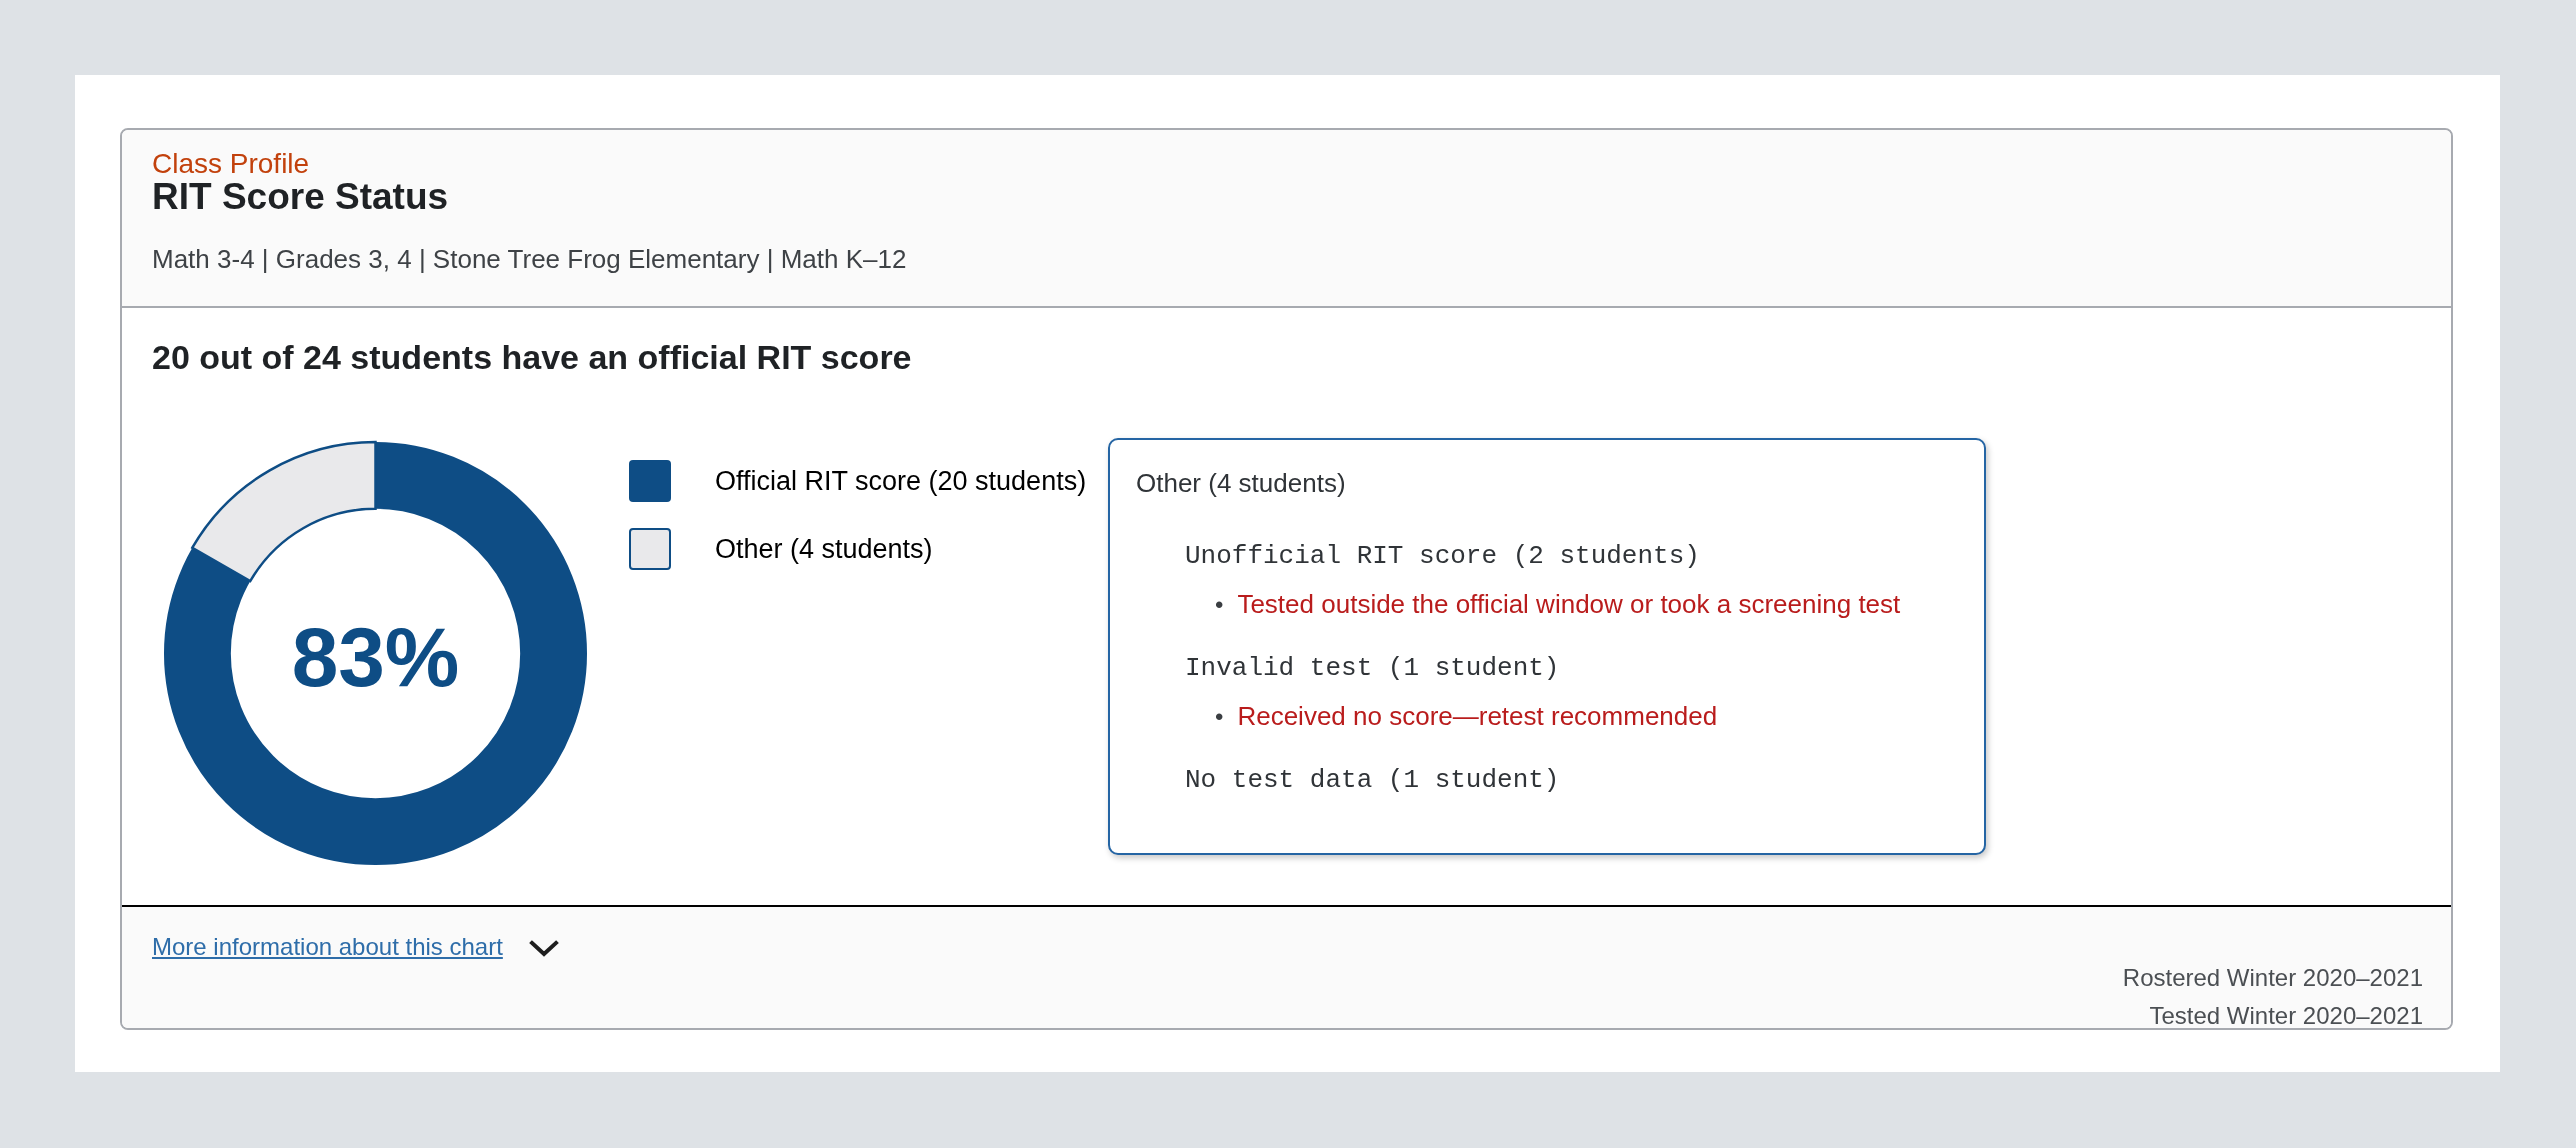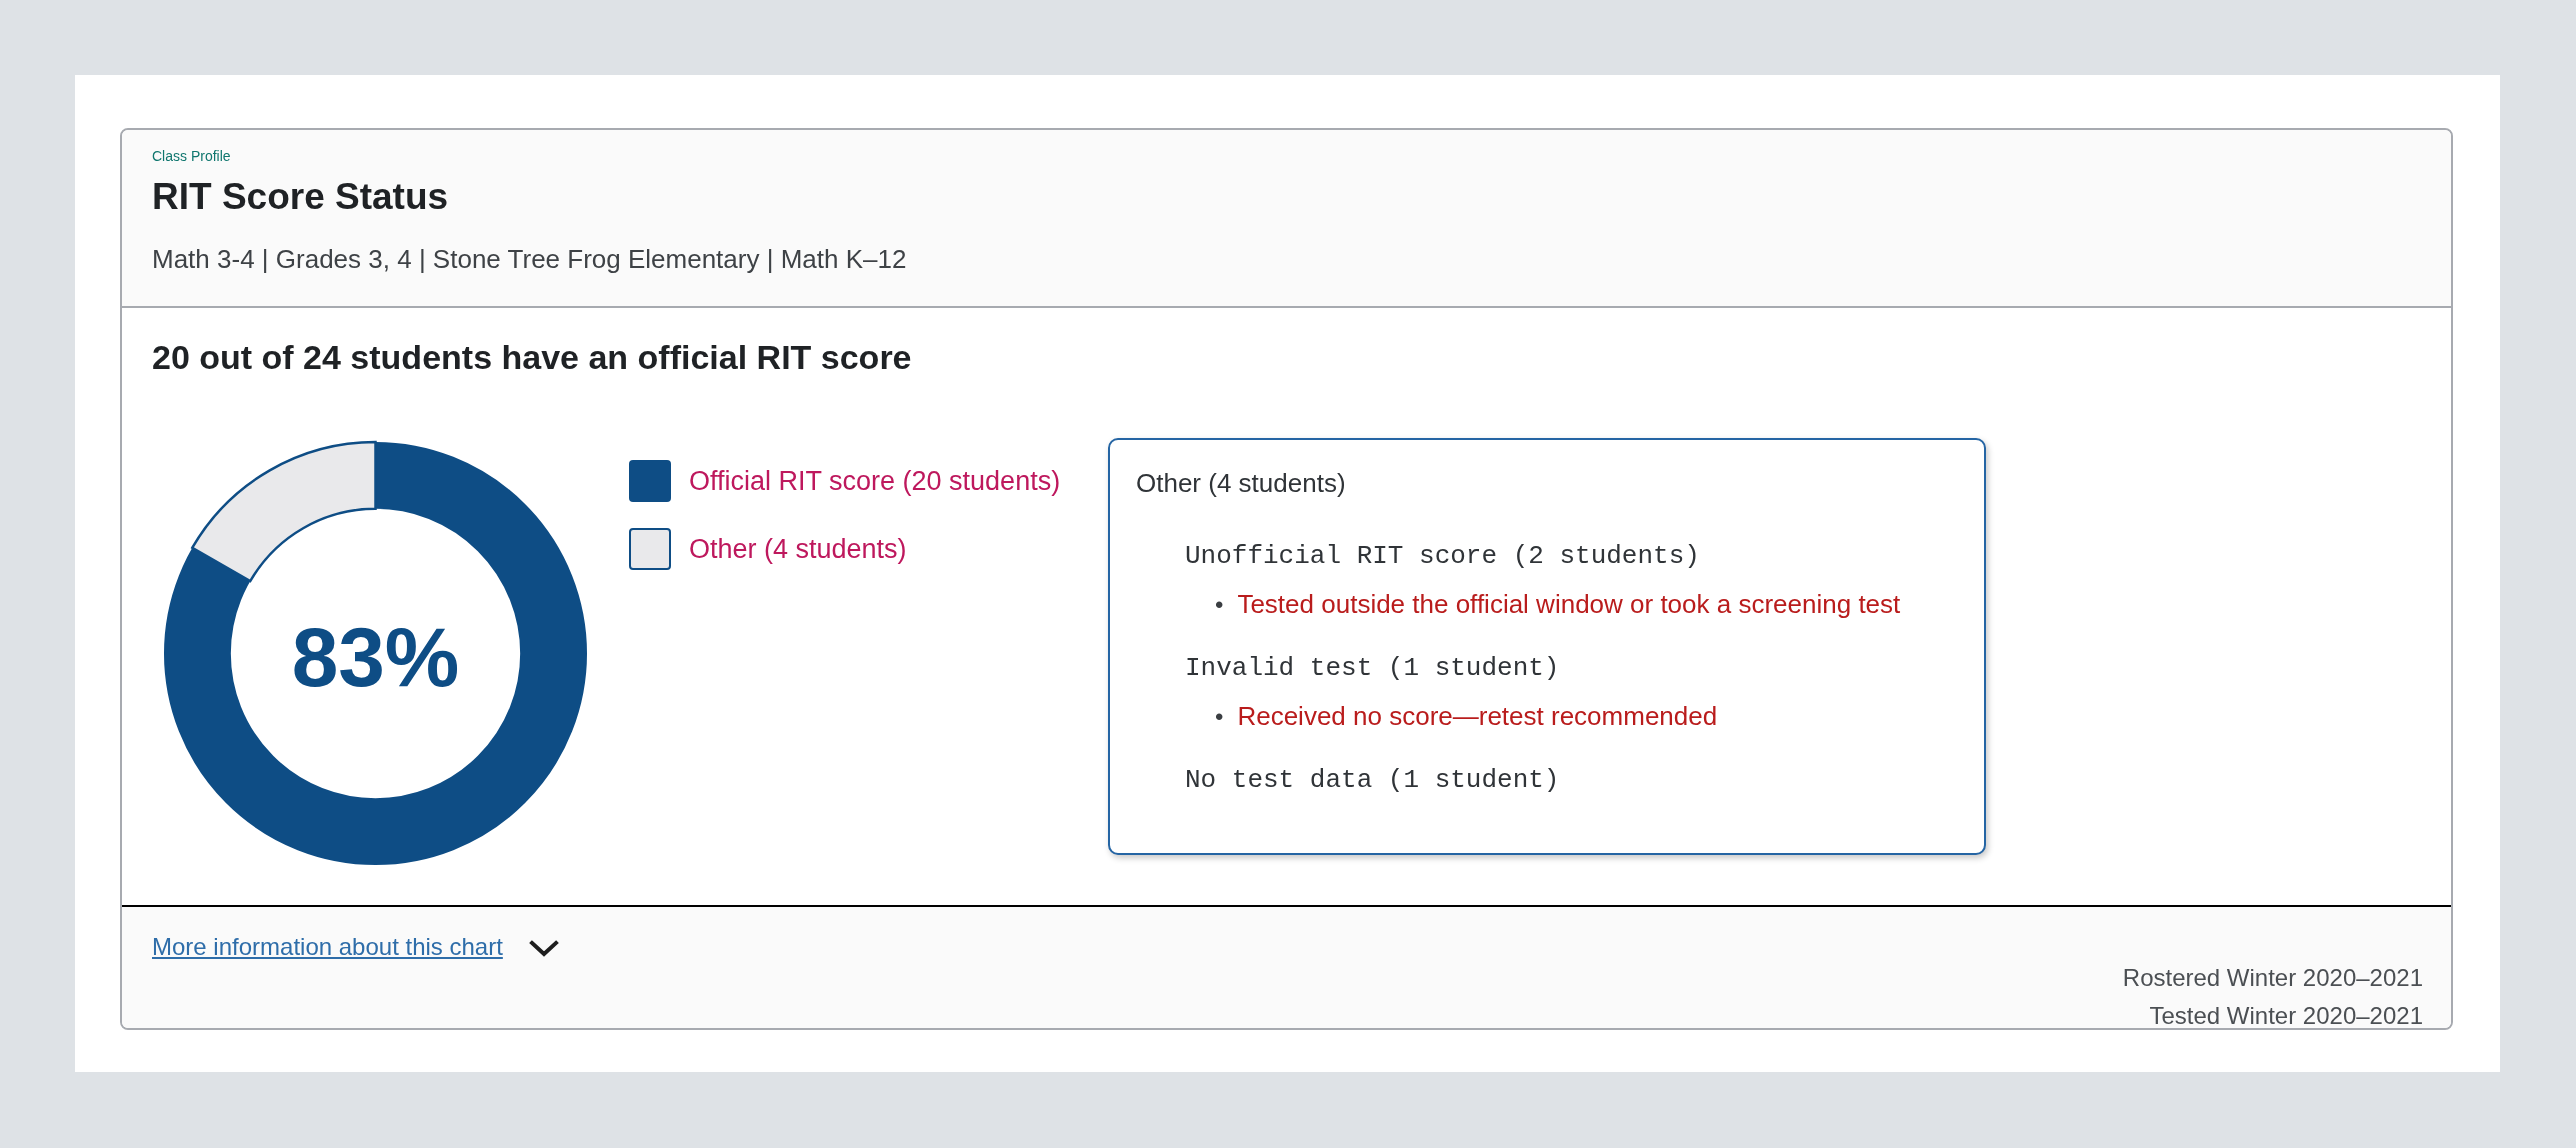--- a/index.html
+++ b/index.html
@@ -25,21 +25,21 @@
     overflow:hidden;
     display:flex; flex-direction:column;
   }
   
   .card-header {
     height:178px; flex:0 0 178px;
     background:#fafafa;
     border-bottom:2px solid #a7aab0;
     position:relative;
   }
-  .eyebrow   { position:absolute; left:30px; top:18px;  font-size:14px; color:#0f766e; }
+  .eyebrow   { position:absolute; left:30px; top:18px;  font-size:28px; color:#c2410c; }
   .title     { position:absolute; left:30px; top:46px;  font-size:37px; font-weight:bold; color:#1f2225; }
   .subtitle  { position:absolute; left:30px; top:114px; font-size:26px; color:#3e4246; }
   
   .card-body { flex:1 1 auto; position:relative; background:#ffffff; }
   .body-heading {
     position:absolute; left:30px; top:30px;
     font-size:34px; font-weight:bold; color:#1f2225;
   }
   .donut-wrap { position:absolute; left:40px; top:132px; width:427px; height:427px; }
   .donut-wrap svg { display:block; }
@@ -47,21 +47,21 @@
     font-size:84px; font-weight:bold;
     font-family:"Liberation Sans", sans-serif;
   }
   .legend { position:absolute; left:507px; top:152px; }
   .legend-item { display:flex; align-items:center; margin-bottom:26px; }
   .swatch {
     width:42px; height:42px; border-radius:4px;
     flex:0 0 42px; margin-right:18px;
     border:2px solid transparent;
   }
-  .legend-label { font-size:27px; color:#be185d; }
+  .legend-label { font-size:27px; color:#000000;margin-left:26px; }
   .info-box {
     position:absolute; left:986px; top:130px;
     width:878px; height:417px;
     background:#ffffff;
     border:2px solid #2565a4;
     border-radius:10px;
     box-shadow:2px 3px 6px rgba(0,0,0,0.22);
     padding:28px 28px 26px 26px;
   }
   .info-title { font-size:26px; color:#303438; margin-bottom:42px; }

